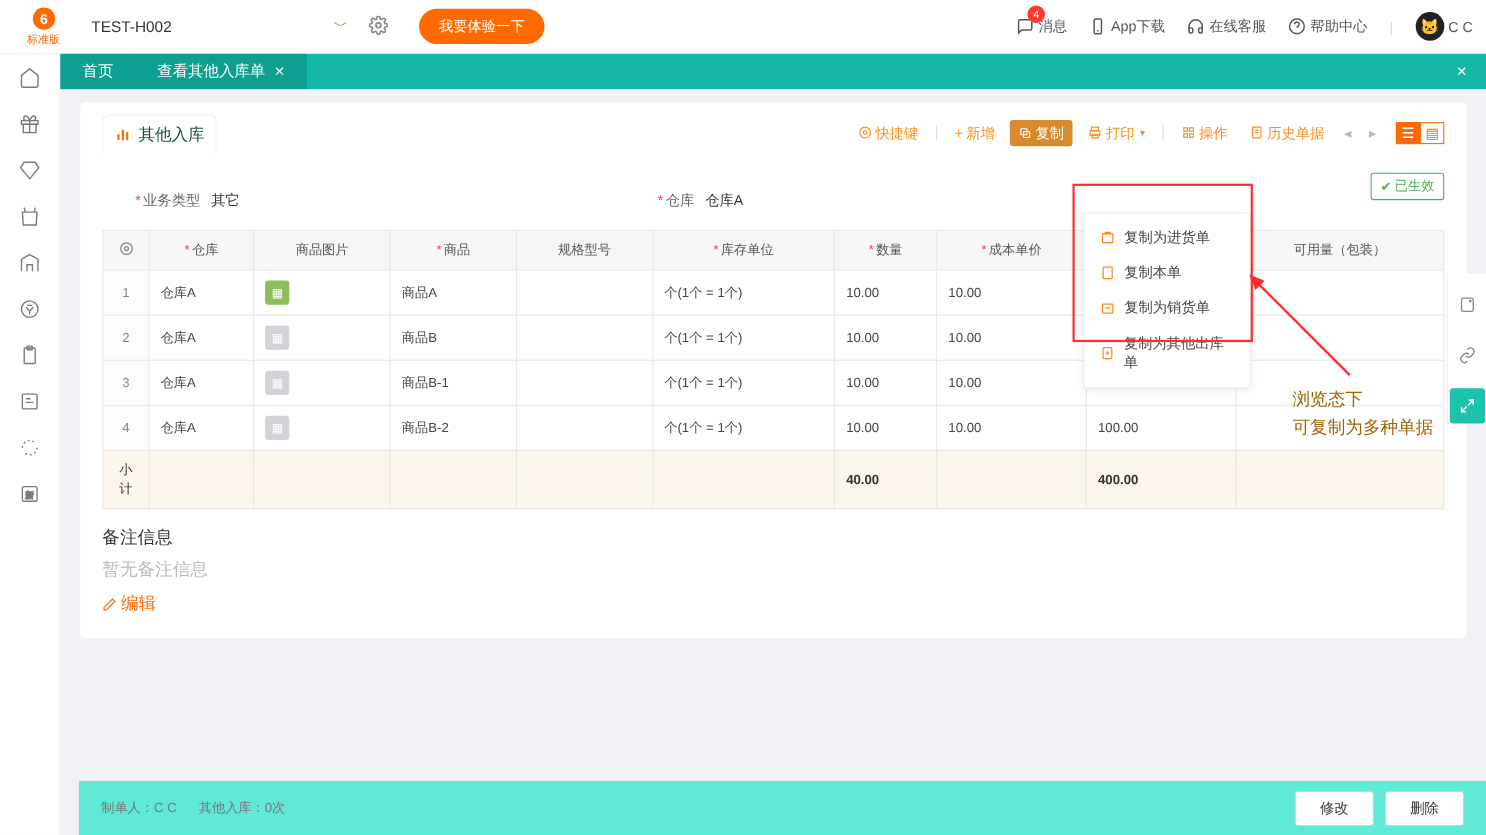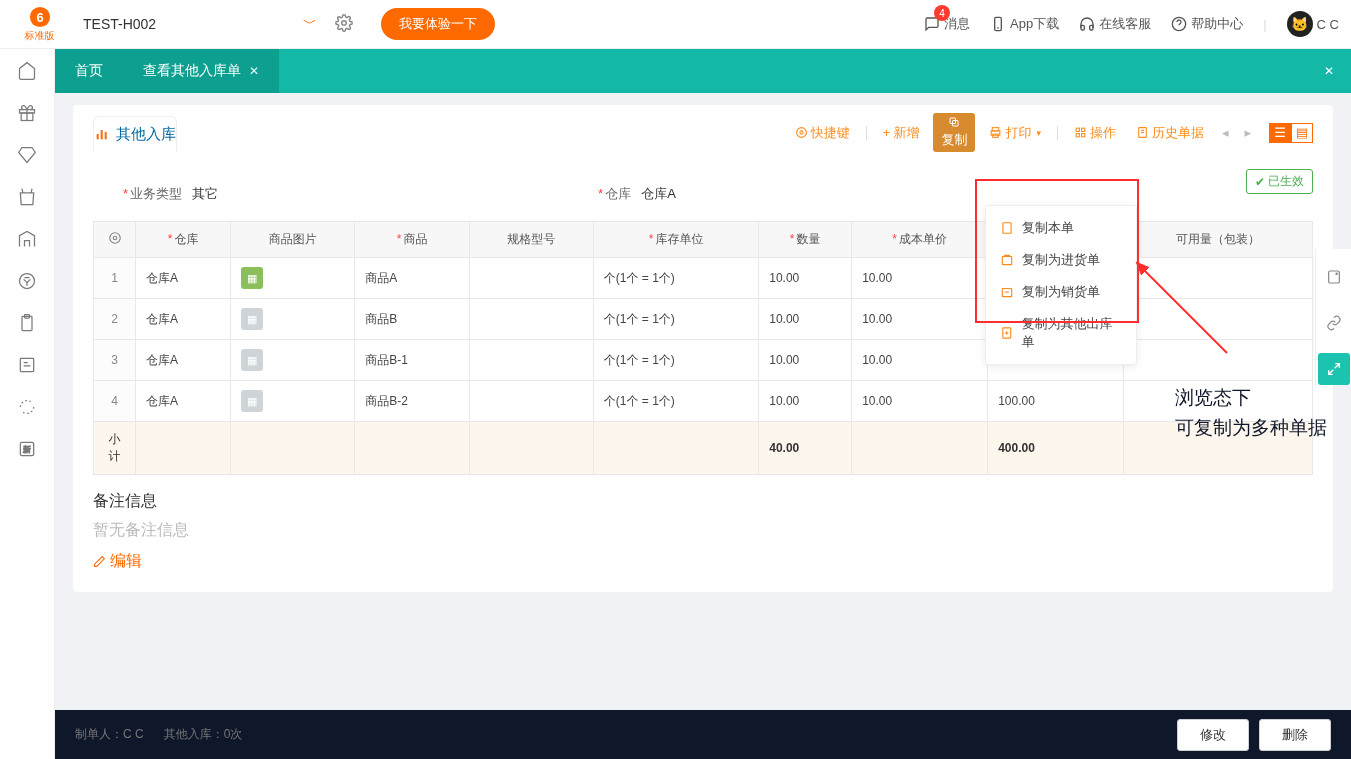--- a/index.html
+++ b/index.html
@@ -16,37 +16,37 @@
 .top-right .item { display: flex; align-items: center; gap: 4px; cursor: pointer; position: relative; }
 .badge-msg { position: absolute; top: -10px; left: 10px; background: #ff3b30; color: #fff; border-radius: 50%; width: 16px; height: 16px; font-size: 10px; display: flex; align-items: center; justify-content: center; }
 .avatar { width: 26px; height: 26px; border-radius: 50%; background: #222; display: inline-flex; align-items: center; justify-content: center; color:#fff; font-size:14px;}
 .shell { display: flex; height: calc(100vh - 49px); }
 .sidebar { width: 55px; background: #fff; border-right: 1px solid #eee; display: flex; flex-direction: column; align-items: center; padding-top: 12px; gap: 22px; }
 .sidebar .sic { width: 20px; height: 20px; color: #7a7a7a; cursor: pointer; }
 .rightbar { width: 36px; background: #fff; border-left: 1px solid #eee; display: flex; flex-direction: column; align-items: center; padding-top: 12px; gap: 14px; position: absolute; right:0; top: 249px;}
 .rightbar .ric { width: 32px; height: 32px; display:flex;align-items:center;justify-content:center;color:#888; cursor:pointer; border-radius:3px;}
 .rightbar .ric.active{ background:#1cc4b0; color:#fff;}
 .main { flex: 1; display: flex; flex-direction: column; background: #f0f2f5; position: relative;}
-.tabs { height: 44px; background: #14b8a6; display: flex; align-items: stretch; }
+.tabs { height: 32px; background: #14b8a6; display: flex; align-items: stretch; }
 .tab { padding: 0 20px; display: flex; align-items: center; color: #fff; font-size: 14px; cursor: pointer; gap:8px;}
 .tab.home { background: #0d9f8f; }
 .tab.active { background: #0d9f8f; }
 .tab .close { font-size: 12px; opacity: .9; }
 .tabs-close-all { margin-left: auto; width: 44px; display:flex;align-items:center;justify-content:center;color:#fff;cursor:pointer;}
 .page { flex:1; padding: 12px 18px 0 18px; overflow: auto; position:relative;}
 .card { background: #fff; border-radius: 4px; padding: 0 20px 20px 20px; position: relative; }
 .card-head { display:flex; align-items:center; height: 56px; border-bottom: 1px solid transparent;}
-.doc-tab { display:flex;align-items:center;gap:6px;font-size:15px;color:#0369a1;border:1px solid #eee;border-bottom:none;border-radius:6px 6px 0 0;padding:8px 0;background:#fff;position:relative;top:1px;}
+.doc-tab { display:flex;align-items:center;gap:6px;font-size:15px;color:#14532d;border:1px solid #eee;border-bottom:none;border-radius:6px 6px 0 0;padding:8px 10px;background:#fff;position:relative;top:1px;}
 .doc-meta { margin-left: 28px; display:flex; gap: 36px; color:#666; font-size:13px;}
 .doc-meta .lbl{color:#999;margin-right:8px;}
 .doc-meta .val{color:#333;font-size:15px;}
 .head-actions { margin-left:auto; display:flex; align-items:center; gap:8px; font-size:13px; color:#555; position:relative;}
 .ha { display:flex;align-items:center;gap:3px;cursor:pointer;padding:3px 6px;border-radius:3px;}
 .ha.orange{color:#ff8c1a;}
-.ha.copy{background:#d88a2e;color:#fff;padding:3px 8px;flex-direction:column;}
+.ha.copy{background:#d88a2e;color:#fff;padding:3px 8px;}
 .ha .tri{font-size:9px;margin-left:2px;}
 .head-sep{width:1px;height:14px;background:#ddd;margin:0 2px;}
 .view-toggle{display:flex;gap:0;margin-left:6px;}
 .view-toggle .vt{width:22px;height:20px;display:flex;align-items:center;justify-content:center;border:1px solid #ff6a00;cursor:pointer;}
 .view-toggle .vt.active{background:#ff6a00;color:#fff;}
 .view-toggle .vt:not(.active){color:#ff6a00;}
 .nav-arrow{color:#bbb;padding:0 4px;cursor:pointer;}
 .status-chip{position:absolute;right:20px;top:64px;border:1px solid #4caf50;color:#4caf50;border-radius:3px;padding:3px 8px;font-size:12px;display:flex;align-items:center;gap:3px;}
 .form-row{display:flex;gap:380px;margin:24px 0 18px 30px;font-size:13px;}
 .form-row .req{color:#f44;margin-right:2px;}
@@ -59,31 +59,31 @@
 table.grid td.idx{text-align:center;color:#888;background:#fcfcfc;}
 table.grid tr.subtotal td{background:#fdf6ed;color:#333;font-weight:bold;}
 table.grid tr.subtotal td.lbl{text-align:center;font-weight:normal;}
 .prod-img{width:22px;height:22px;border-radius:3px;display:inline-flex;align-items:center;justify-content:center;color:#fff;font-size:11px;}
 .prod-img.green{background:#8bbf5a;}
 .prod-img.grey{background:#cfd4d8;}
 .remarks{margin-top:16px;font-size:16px;}
 .remarks .ttl{color:#333;margin-bottom:8px;}
 .remarks .empty{color:#bbb;margin-bottom:10px;}
 .remarks .edit{color:#ff6a00;display:flex;align-items:center;gap:4px;cursor:pointer;}
-.footer{position:fixed;bottom:0;left:55px;right:0;height:50px;background:#0f172a;border-top:1px solid #eee;display:flex;align-items:center;padding:0 20px;font-size:12px;color:#777;}
+.footer{position:fixed;bottom:0;left:72px;right:0;height:50px;background:#5eead4;border-top:1px solid #eee;display:flex;align-items:center;padding:0 20px;font-size:12px;color:#777;}
 .footer .spacer{flex:1;}
 .footer button{height:32px;padding:0 22px;border:1px solid #d0d0d0;background:#fff;border-radius:3px;margin-left:10px;cursor:pointer;font-size:13px;color:#333;}
 
 .copy-menu{position:absolute;top:112px;left:930px;width:152px;background:#fff;border:1px solid #eee;box-shadow:0 2px 8px rgba(0,0,0,.08);border-radius:3px;padding:6px 0;z-index:50;}
 .copy-menu .mi{display:flex;align-items:center;gap:8px;padding:7px 14px;font-size:13px;color:#444;cursor:pointer;}
 .copy-menu .mic{width:14px;height:14px;}
 
 .anno-box{position:absolute;top:86px;left:920px;width:164px;height:144px;border:2px solid #ff2d2d;pointer-events:none;z-index:60;}
 .anno-arrow{position:absolute;top:160px;left:1072px;width:110px;height:110px;pointer-events:none;z-index:60;}
-.anno-text{position:absolute;top:270px;left:1120px;color:#0f172a;font-size:19px;line-height:1.6;z-index:60;margin-top:20px;}
+.anno-text{position:absolute;top:270px;left:1120px;color:#a16207;font-size:16px;line-height:1.6;z-index:60;}
 </style>
 </head>
 <body>
 
 <div class="topbar">
   <div class="logo-area">
     <svg class="logo-ic" viewBox="0 0 24 24">
         <circle cx="12" cy="12" r="11" fill="#ff6a00"></circle>
         <text x="12" y="17" text-anchor="middle" fill="#fff" font-size="14" font-weight="bold">6</text>
       </svg>
@@ -359,30 +359,30 @@
                 <path d="M17 3l4 4L7 21H3v-4z"></path>
               </svg>
               <span>编辑</span>
             </div>
         </div>
       </div>
 
       <div class="copy-menu">
         <div class="mi">
             <svg class="mic" viewBox="0 0 24 24" fill="none" stroke="#ff8c1a" stroke-width="2">
-              <rect x="5" y="3" width="14" height="18" rx="1"></rect>
-            </svg>
-            <span>复制本单</span>
-          </div>
-        <div class="mi">
-            <svg class="mic" viewBox="0 0 24 24" fill="none" stroke="#ff8c1a" stroke-width="2">
               <rect x="4" y="6" width="16" height="14" rx="1"></rect>
               <path d="M8 6V4h8v2"></path>
             </svg>
             <span>复制为进货单</span>
+          </div>
+        <div class="mi">
+            <svg class="mic" viewBox="0 0 24 24" fill="none" stroke="#ff8c1a" stroke-width="2">
+              <rect x="5" y="3" width="14" height="18" rx="1"></rect>
+            </svg>
+            <span>复制本单</span>
           </div>
         <div class="mi">
             <svg class="mic" viewBox="0 0 24 24" fill="none" stroke="#ff8c1a" stroke-width="2">
               <rect x="4" y="6" width="16" height="14" rx="1"></rect>
               <path d="M9 12h6"></path>
             </svg>
             <span>复制为销货单</span>
           </div>
         <div class="mi">
             <svg class="mic" viewBox="0 0 24 24" fill="none" stroke="#ff8c1a" stroke-width="2">

